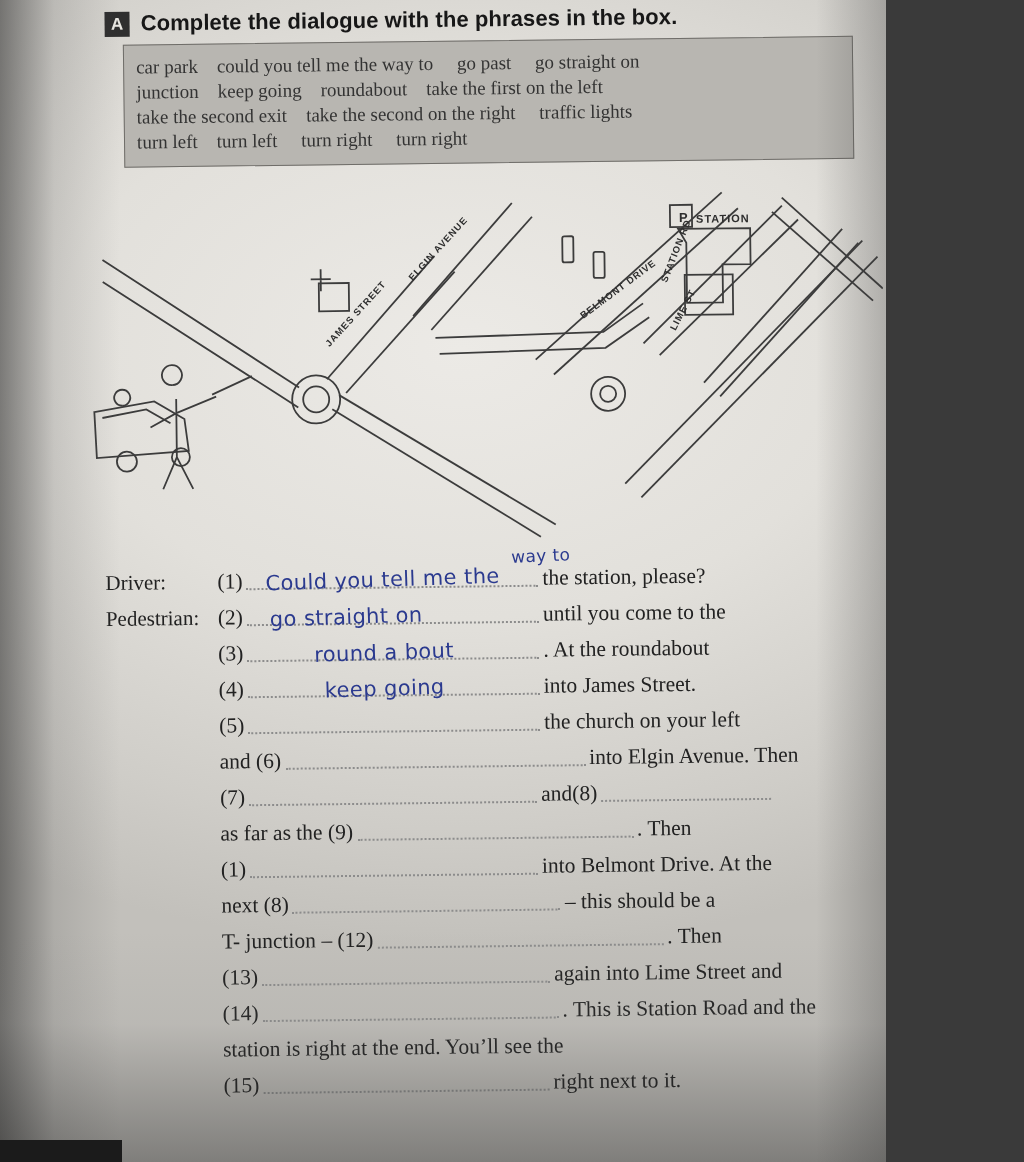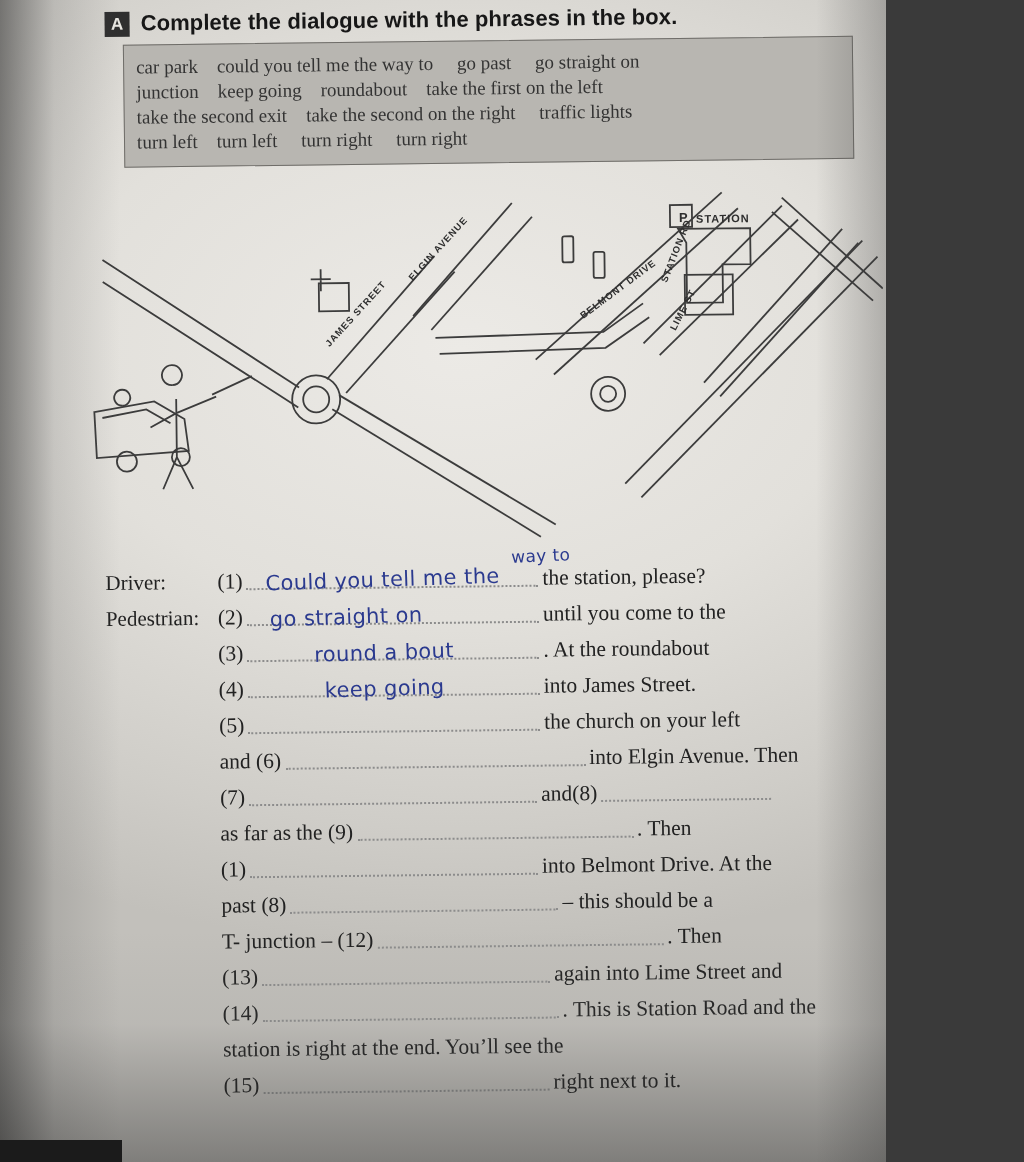--- a/index.html
+++ b/index.html
@@ -270,21 +270,21 @@
 
       <div class="d-line">
         <span class="speaker"></span><span>as far as the</span> <span class="num">(9)</span><span class="blank" style="width:276px"></span><span class="after">. Then</span>
       </div>
 
       <div class="d-line">
         <span class="speaker"></span><span class="num">(1)</span><span class="blank" style="width:288px"></span><span class="after">into Belmont Drive. At the</span>
       </div>
 
       <div class="d-line">
-        <span class="speaker"></span><span>past</span> <span class="num">(8)</span><span class="blank" style="width:268px"></span><span class="after">– this should be a</span>
+        <span class="speaker"></span><span>next</span> <span class="num">(8)</span><span class="blank" style="width:268px"></span><span class="after">– this should be a</span>
       </div>
 
       <div class="d-line">
         <span class="speaker"></span><span>T- junction –</span> <span class="num">(12)</span><span class="blank" style="width:286px"></span><span class="after">. Then</span>
       </div>
 
       <div class="d-line">
         <span class="speaker"></span><span class="num">(13)</span><span class="blank" style="width:288px"></span><span class="after">again into Lime Street and</span>
       </div>
 

